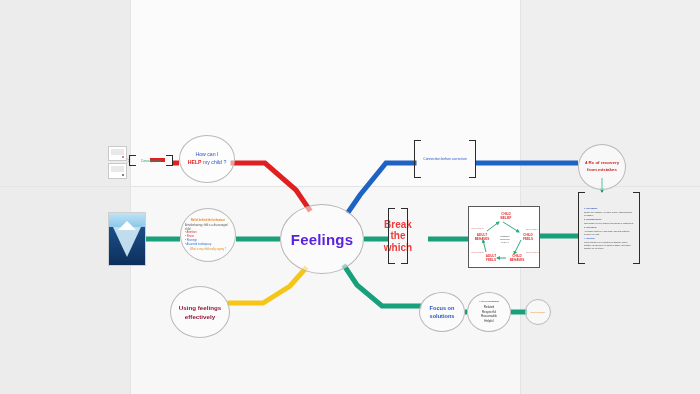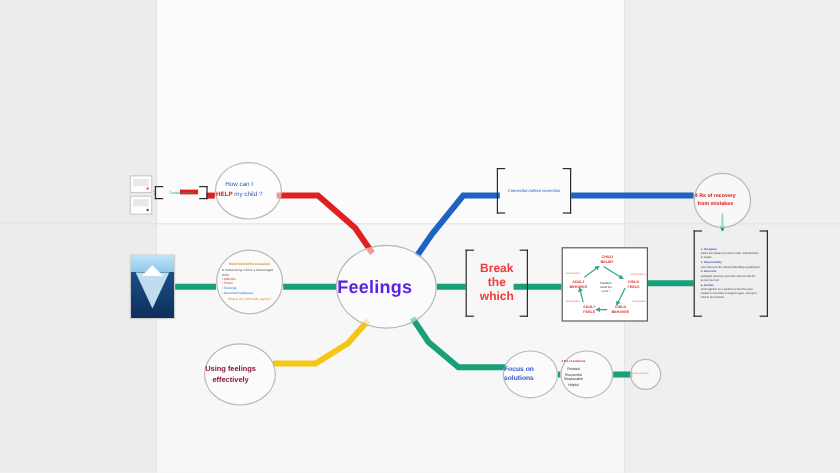--- a/index.html
+++ b/index.html
@@ -19,21 +19,21 @@
   .seam.v{width:1px;height:394px;top:0;}
   .seam.h{height:1px;width:700px;left:0;}
   .lightpanel{position:absolute;background:#fbfbfb;}
 
   svg.links{position:absolute;left:0;top:0;width:700px;height:394px;}
 
   .node{position:absolute;box-sizing:border-box;}
   .ellipse{
     border:1px solid #b9b9b9;border-radius:50%;
     background:rgba(255,255,255,.55);
-    display:flex;align-items:center;
+    display:flex;align-items:center;justify-content:center;
     text-align:center;
   }
   .center-node{
     width:84px;height:70px;left:280px;top:204px;
     border:1px solid #b5b5b5;
   }
   .center-node .lbl{
     color:#5b21e0;font-weight:bold;font-size:15px;letter-spacing:.2px;
   }
   .n-help{width:56px;height:48px;left:179px;top:135px;}
@@ -66,21 +66,21 @@
   .bracket{
     position:absolute;display:flex;align-items:center;justify-content:center;
   }
   .bracket::before,.bracket::after{
     content:"";position:absolute;top:0;bottom:0;width:6px;
     border-top:1.6px solid #2b2b2b;border-bottom:1.6px solid #2b2b2b;
   }
   .bracket::before{left:0;border-left:1.6px solid #2b2b2b;}
   .bracket::after{right:0;border-right:1.6px solid #2b2b2b;}
 
-  .n-break{left:388px;top:208px;width:52px;height:56px;}
+  .n-break{left:388px;top:208px;width:20px;height:56px;}
   .n-break .lbl{font-size:10px;line-height:1.12;color:#ef3b3b;font-weight:bold;text-align:center;}
 
   .n-connection{left:414px;top:140px;width:62px;height:38px;flex-direction:column;}
   .n-connection .lbl{font-size:3.4px;color:#2a56c6;margin-bottom:1px;}
 
   .n-textblock{left:578px;top:192px;width:62px;height:72px;}
   .n-textblock .body{font-size:2.2px;line-height:1.45;color:#3a3a3a;padding:2px 6px;text-align:left;}
   .n-textblock .hd{color:#2a56c6;font-weight:bold;display:block;margin-top:1.5px;}
 
   .n-cycle{

